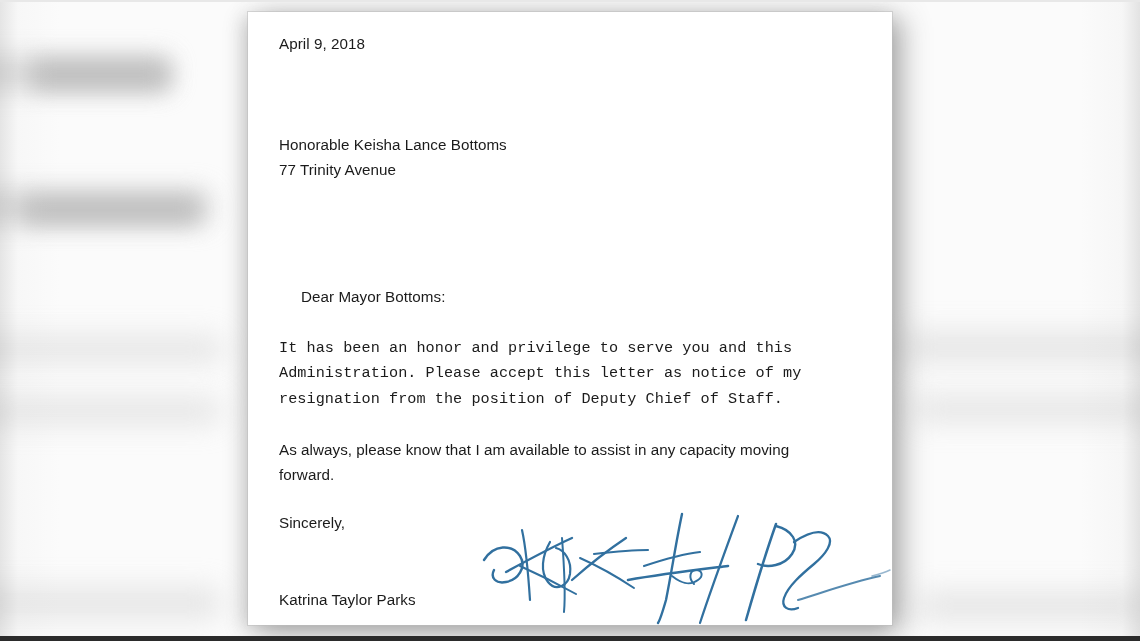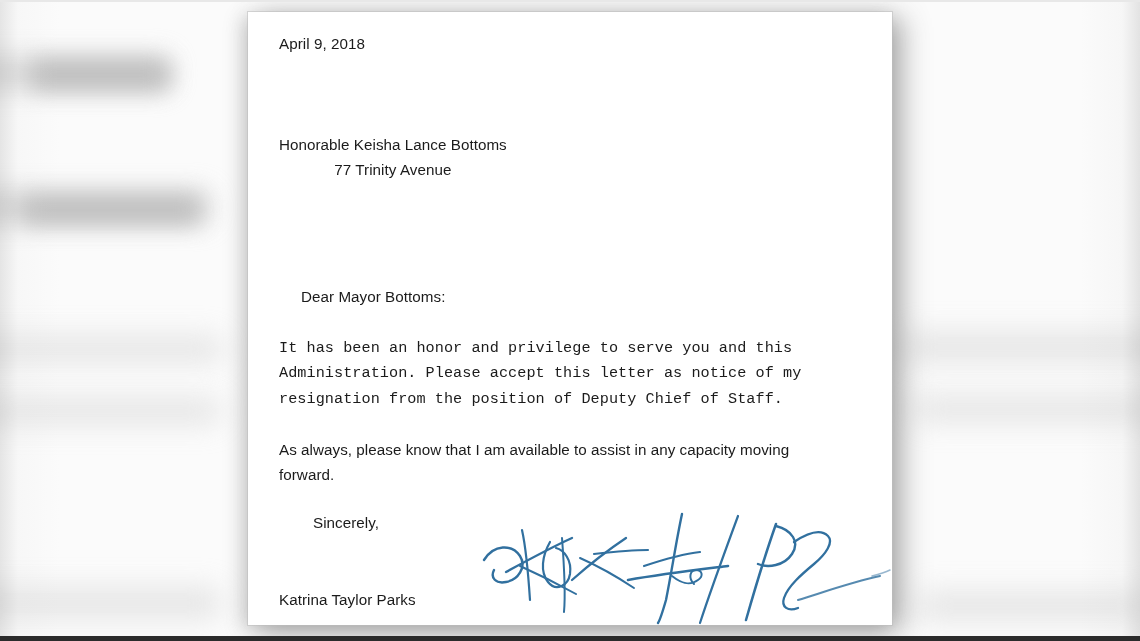--- a/index.html
+++ b/index.html
@@ -80,29 +80,29 @@
     top: 0;
     width: 585px;
     color: #1b1b1b;
     font-size: 15.2px;
     line-height: 25.4px;
     letter-spacing: 0.05px;
   }
 
   .date-line { position: absolute; top: 19px; left: 0; white-space: nowrap; }
 
-  .address-block { position: absolute; top: 120px; left: 0; text-align: center; }
+  .address-block { position: absolute; top: 120px; left: 0; }
   .address-block div { white-space: nowrap; }
 
   .salutation { position: absolute; top: 272px; left: 0; white-space: nowrap; margin-left: 22px; }
 
   .para-1 { position: absolute; top: 324px; left: 0; width: 578px; font-family: Liberation Mono, monospace; }
   .para-2 { position: absolute; top: 425px; left: 0; width: 560px; }
 
-  .closing { position: absolute; top: 498px; left: 0; white-space: nowrap; margin-left: 34px; }
+  .closing { position: absolute; top: 498px; left: 0; white-space: nowrap; }
   .signer-name { position: absolute; top: 575px; left: 0; white-space: nowrap; }
 
   
   .signature {
     position: absolute;
     left: 228px;
     top: 496px;
     width: 420px;
     height: 115px;
     pointer-events: none;

